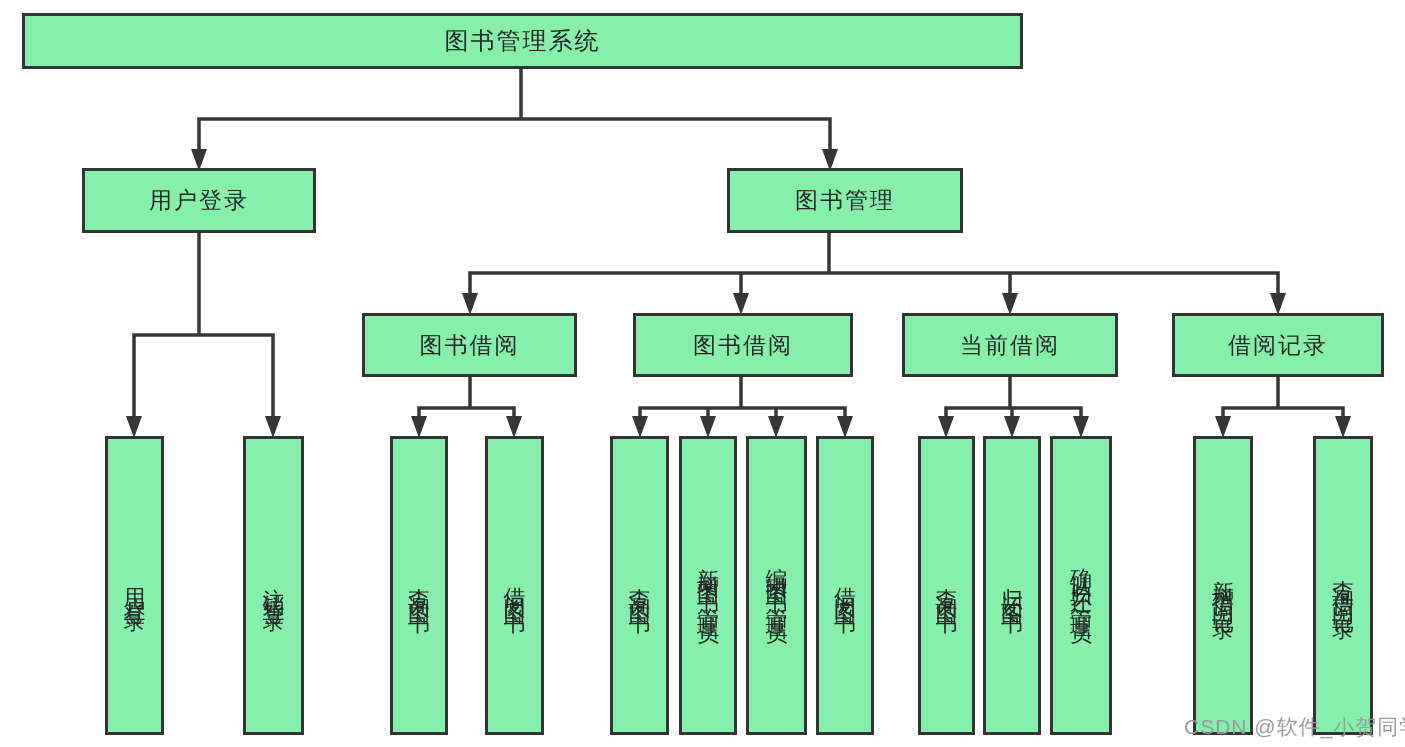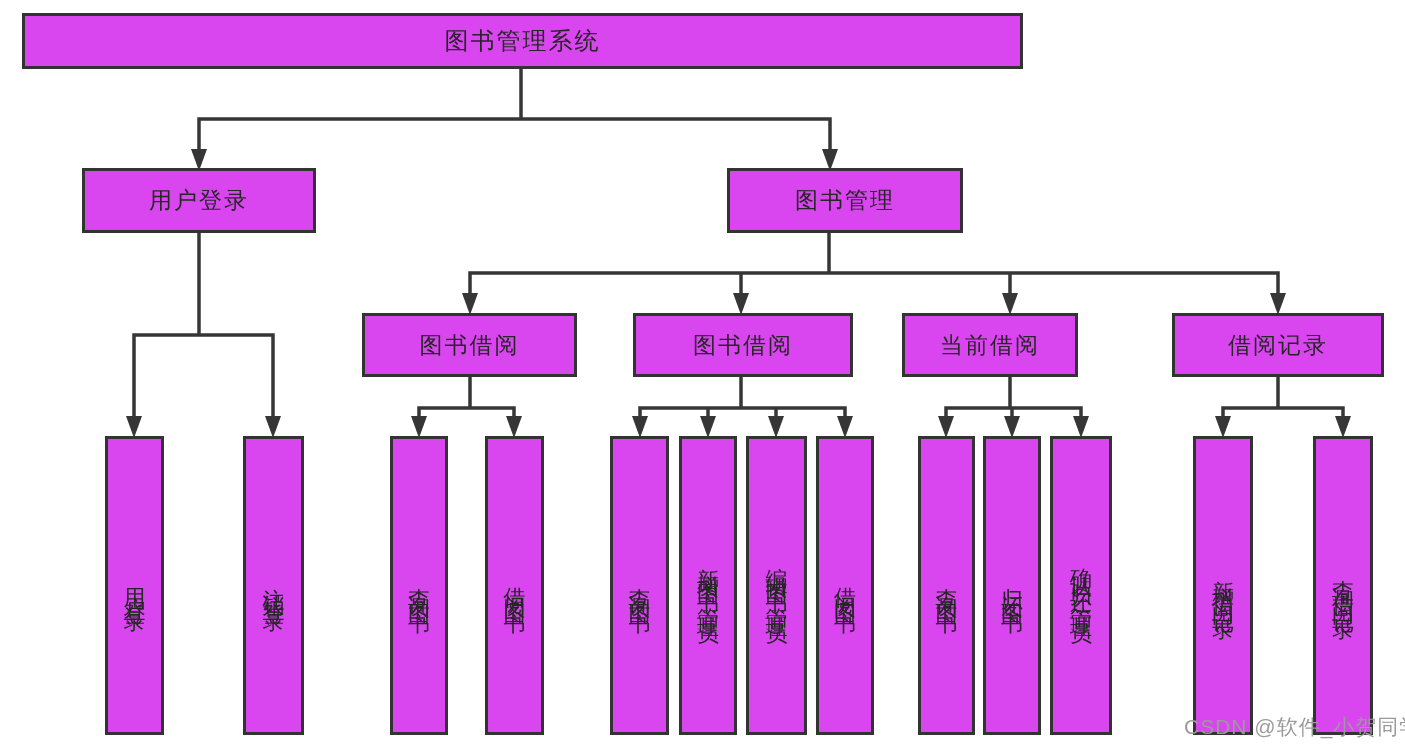--- a/index.html
+++ b/index.html
@@ -7,21 +7,21 @@
     position:relative;
     width:1405px;height:747px;
     background:#ffffff;
     font-family:"Liberation Sans","DejaVu Sans",sans-serif;
     overflow:hidden;
   }
   .connectors{position:absolute;left:0;top:0;z-index:1;}
   .box{
     position:absolute;
     box-sizing:border-box;
-    background:#d946ef;
+    background:#86efac;
     border:3px solid #333333;
     display:flex;align-items:center;justify-content:center;
     color:#262626;
     z-index:2;
   }
   .hbox{font-size:23px;letter-spacing:2px;}
   .root{font-size:24px;}
   .leaf span{
     writing-mode:vertical-rl;
     text-orientation:mixed;
@@ -107,21 +107,21 @@
   <div class="box hbox" style="left:711px;top:168px;width:236px;height:65px;margin-left:16px;">
     <span>图书管理</span>
   </div>
 
   <div class="box hbox" style="left:362px;top:313px;width:215px;height:64px;">
     <span>图书借阅</span>
   </div>
   <div class="box hbox" style="left:633px;top:313px;width:220px;height:64px;">
     <span>图书借阅</span>
   </div>
-  <div class="box hbox" style="left:902px;top:313px;width:176px;height:64px;">
+  <div class="box hbox" style="left:902px;top:313px;width:216px;height:64px;">
     <span>当前借阅</span>
   </div>
   <div class="box hbox" style="left:1172px;top:313px;width:212px;height:64px;">
     <span>借阅记录</span>
   </div>
 
   <div class="box leaf" style="left:105px;top:436px;width:59px;height:299px;">
     <span>用户登录</span>
   </div>
   <div class="box leaf" style="left:243px;top:436px;width:61px;height:299px;">

